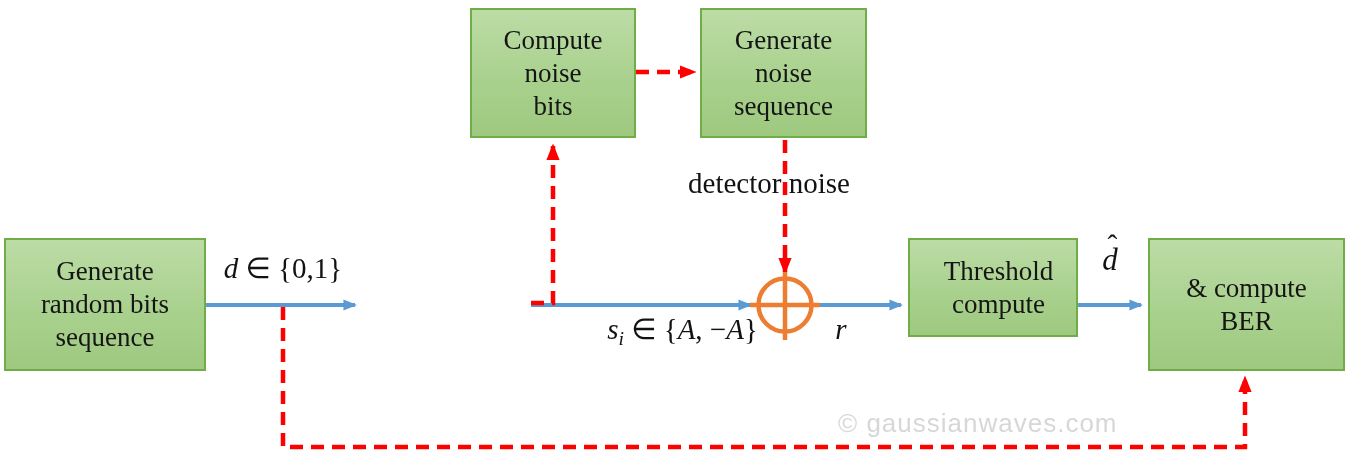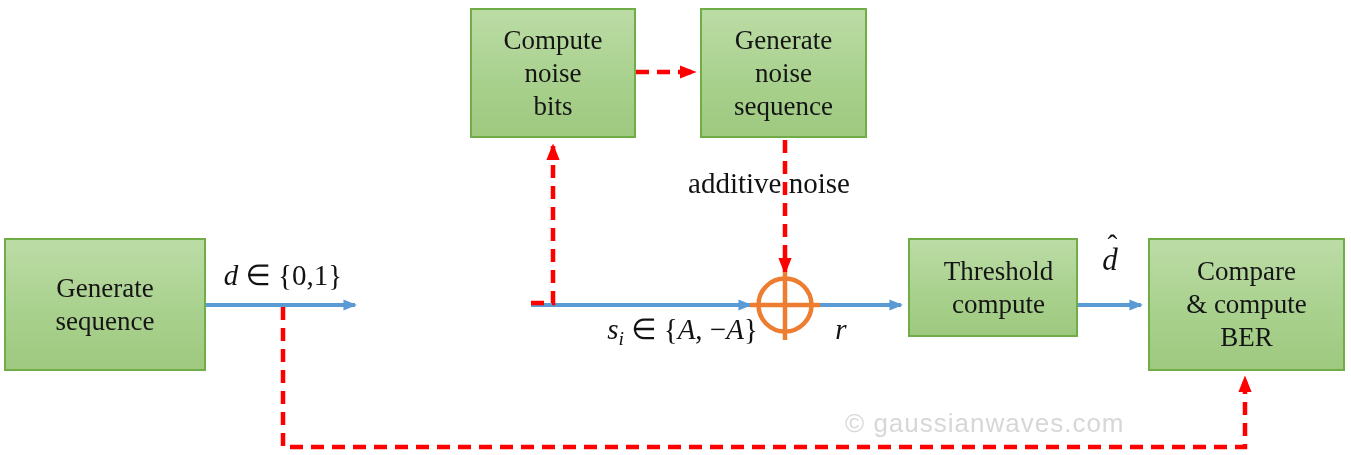--- a/index.html
+++ b/index.html
@@ -17,21 +17,21 @@
   }
   .lbl { position:absolute; color:#121212; font-size:29px; line-height:31px;
          text-align:center; white-space:nowrap; }
   .it { font-style:italic; }
   .msub { font-style:italic; font-size:0.68em; vertical-align:-0.28em; }
   .dhat-wrap { position:relative; display:inline-block; }
   .hat { position:absolute; left:0.18em; top:-0.46em; font-style:normal; font-size:0.95em; }
   .watermark {
     position:absolute; left:838px; top:408px;
     font-family:"Liberation Sans", sans-serif; font-size:26px; line-height:30px;
-    color:#d7d7d7; letter-spacing:1px; white-space:nowrap;margin-left:7px;
+    color:#d7d7d7; letter-spacing:1px; white-space:nowrap;
   }
 </style>
 </head>
 <body>
 
 <div class="canvas">
 
   <svg class="layer" viewBox="0 0 1351 455" xmlns="http://www.w3.org/2000/svg">
     <defs>
       <marker id="ab" markerWidth="3.4" markerHeight="3.4" viewBox="0 0 10 10" refX="8.5" refY="5" orient="auto" markerUnits="strokeWidth">
@@ -54,20 +54,21 @@
 
     <g>
       <circle cx="785" cy="305" r="26.5" fill="#ffffff" stroke="#ed7d31" stroke-width="4.5"></circle>
       <line x1="785" y1="272" x2="785" y2="340" stroke="#ed7d31" stroke-width="4.5"></line>
       <line x1="750" y1="305" x2="820" y2="305" stroke="#ed7d31" stroke-width="4.5"></line>
     </g>
   </svg>
 
   <div class="gbox" style="left:4px; top:238px; width:202px; height:133px;">
     <span>Generate</span>
+    <span>random bits</span>
     <span>sequence</span>
   </div>
 
 
   <div class="gbox" style="left:470px; top:8px; width:166px; height:130px;">
     <span>Compute</span>
     <span>noise</span>
     <span>bits</span>
   </div>
 
@@ -76,37 +77,36 @@
     <span>noise</span>
     <span>sequence</span>
   </div>
 
   <div class="gbox" style="left:908px; top:238px; width:170px; height:99px;padding-left:11px;">
     <span>Threshold</span>
     <span>compute</span>
   </div>
 
   <div class="gbox" style="left:1148px; top:238px; width:197px; height:133px;">
-    <span>Compare</span>
     <span>&amp; compute</span>
     <span>BER</span>
   </div>
 
-  <div class="lbl" style="left:213px; top:260px; width:140px;">
+  <div class="lbl" style="left:213px; top:253px; width:140px;">
     <span class="it">d</span><span> ∈ {0,1}</span>
   </div>
 
   <div class="lbl" style="left:595px; top:314px; width:175px;">
     <span class="it">s</span><span class="msub">i</span><span> ∈ {</span><span class="it">A</span><span>, −</span><span class="it">A</span><span>}</span>
   </div>
 
   <div class="lbl it" style="left:826px; top:314px; width:30px;">r</div>
 
   <div class="lbl" style="left:1092px; top:244px; width:36px; font-size:31px;">
     <span class="dhat-wrap"><span class="hat">ˆ</span><span class="it">d</span></span>
   </div>
 
-  <div class="lbl" style="left:666px; top:168px; width:206px;">additive noise</div>
+  <div class="lbl" style="left:666px; top:168px; width:206px;">detector noise</div>
 
 
   <div class="watermark">© gaussianwaves.com</div>
 
 </div>
 
 </body></html>

